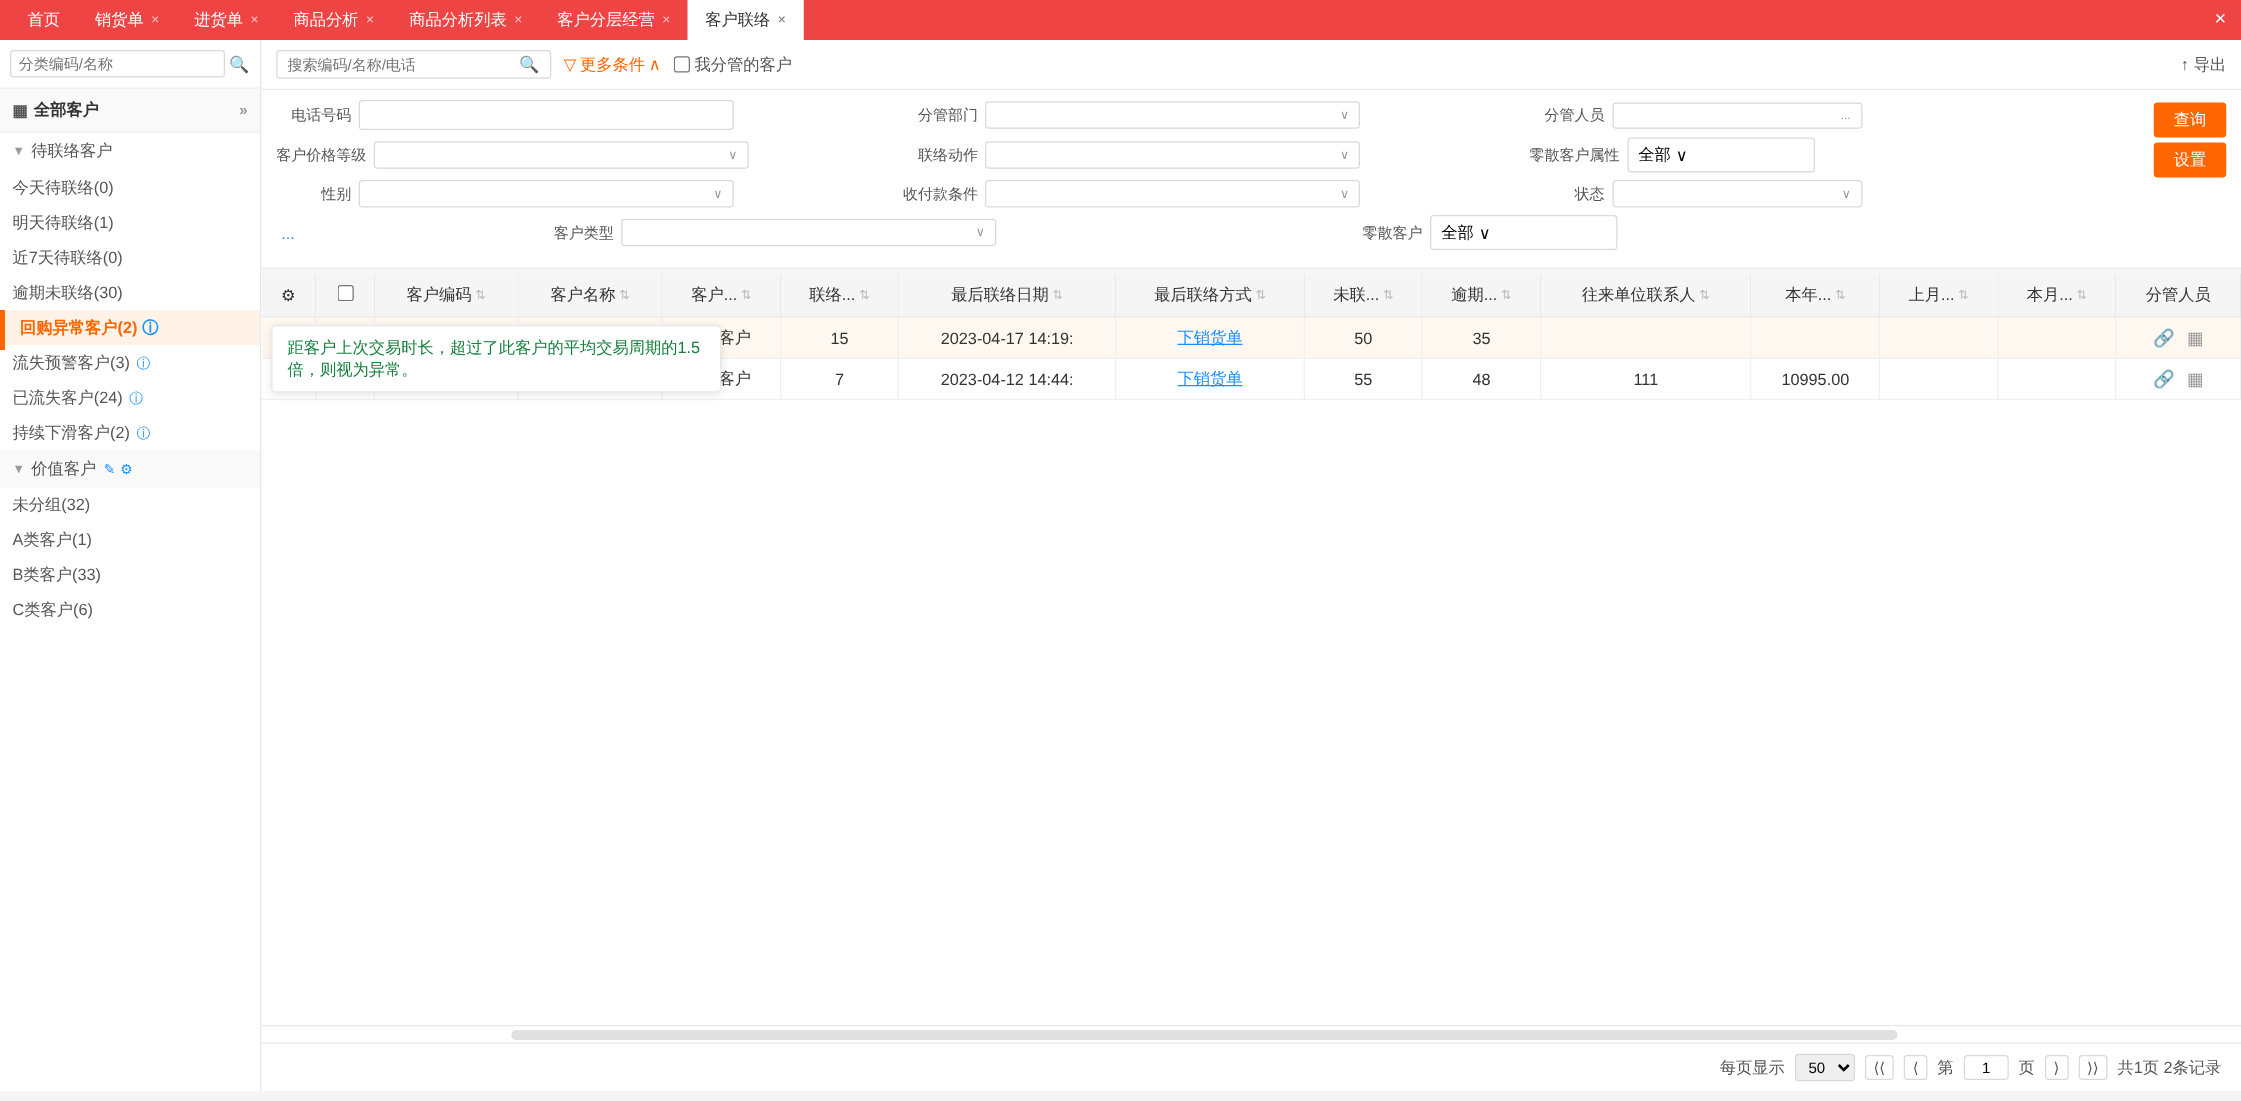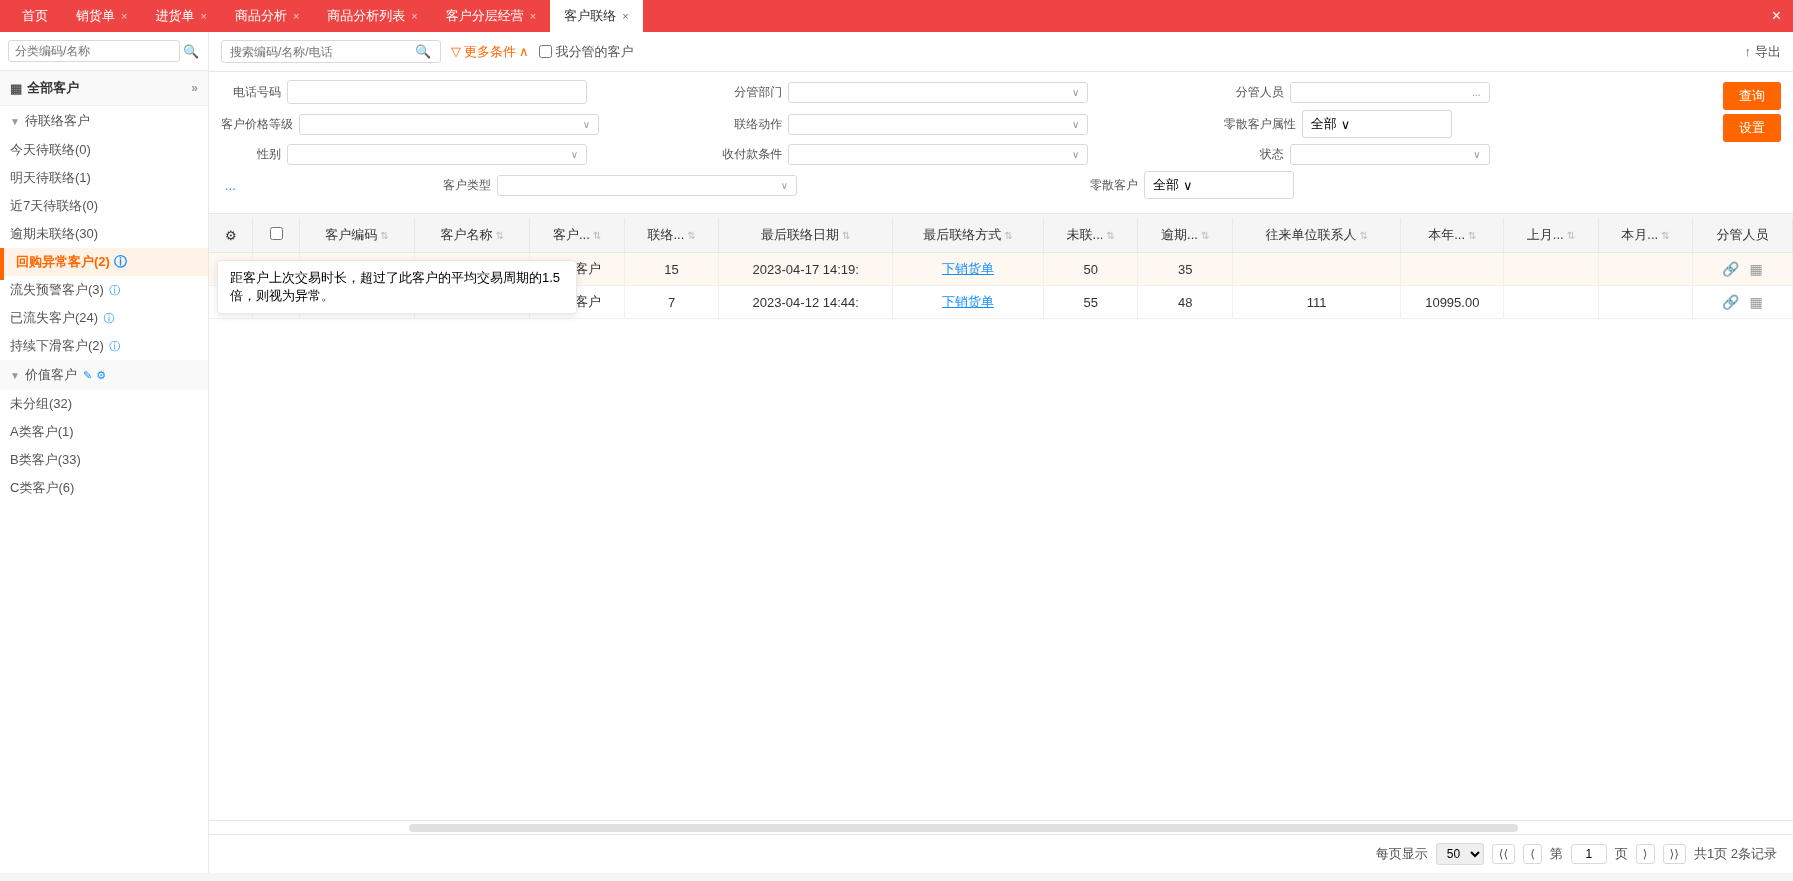--- a/index.html
+++ b/index.html
@@ -343,21 +343,21 @@
     
     .tooltip-box {
       position: absolute;
       top: 228px;
       left: 8px;
       background: white;
       border: 1px solid #e8e8e8;
       border-radius: 4px;
       padding: 8px 12px;
       font-size: 12px;
-      color: #000000;
+      color: #15803d;
       box-shadow: 0 2px 8px rgba(0,0,0,0.1);
       z-index: 100;
       max-width: 360px;
     }
     .tooltip-dots {
       color: #1890ff;
       cursor: pointer;
       margin-left: 4px;
     }
 

